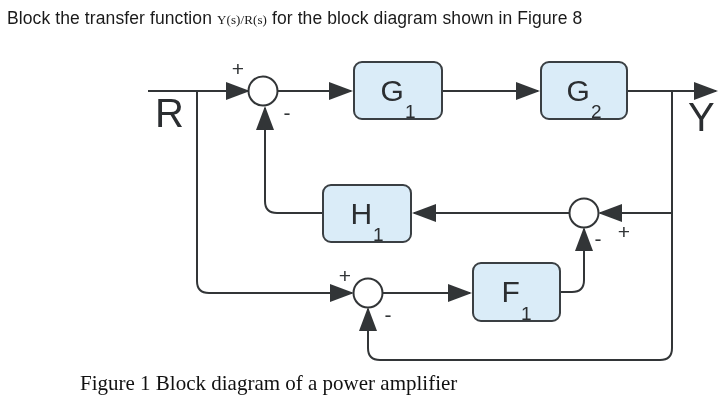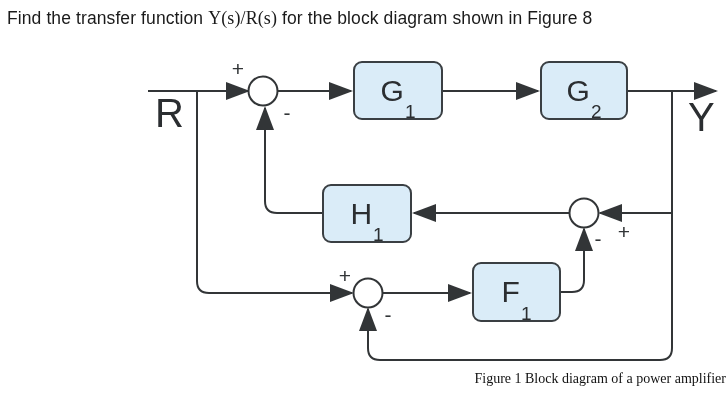--- a/index.html
+++ b/index.html
@@ -12,21 +12,21 @@
   }
   .stage { position: relative; width: 726px; height: 413px; background: #ffffff; }
 
   .title {
     position: absolute; left: 7px; top: 8px;
     font-size: 17.5px; letter-spacing: 0.1px; color: #1a1a1a;
     white-space: nowrap;
   }
   .title .math {
     font-family: "Liberation Serif", serif;
-    font-size: 18px;
+    font-size: 13px;
   }
 
   svg.wires { position: absolute; left: 0; top: 0; }
 
   .block {
     position: absolute;
     background: #daecf8;
     border: 2px solid #3a3f43;
     border-radius: 9px;
     display: flex; align-items: center; justify-content: center;
@@ -45,37 +45,37 @@
 
   .io-label {
     position: absolute;
     font-size: 40px; line-height: 1; color: #2b2e31;
   }
   .io-label.r { left: 155px; top: 93px; }
   .io-label.y { left: 688px; top: 97px; }
 
   .caption {
     position: absolute; left: 80px; top: 371px; width: 646px;
-    text-align: right;
+    text-align: left;
     font-family: "Liberation Serif", serif;
-    font-size: 14px; color: #111111;
+    font-size: 21px; color: #111111;
   }
 
   .sign-text {
     font-family: "Liberation Sans", sans-serif;
     font-size: 21px; fill: #323537;
   }
 </style>
 </head>
 <body>
 
 <div class="stage">
 
   <div class="title">
-    <span>Find the transfer function </span><span class="math">Y(s)/R(s)</span><span> for the block diagram shown in Figure 8</span>
+    <span>Block the transfer function </span><span class="math">Y(s)/R(s)</span><span> for the block diagram shown in Figure 8</span>
   </div>
 
   <svg class="wires" width="726" height="413" viewBox="0 0 726 413">
     <defs>
       <marker id="arr" viewBox="0 0 12 9" refX="11" refY="4.5" markerWidth="12" markerHeight="9" orient="auto-start-reverse">
         <path d="M0,0 L12,4.5 L0,9 z" fill="#323537"></path>
       </marker>
     </defs>
 
     <g stroke="#323537" stroke-width="2" fill="none">

